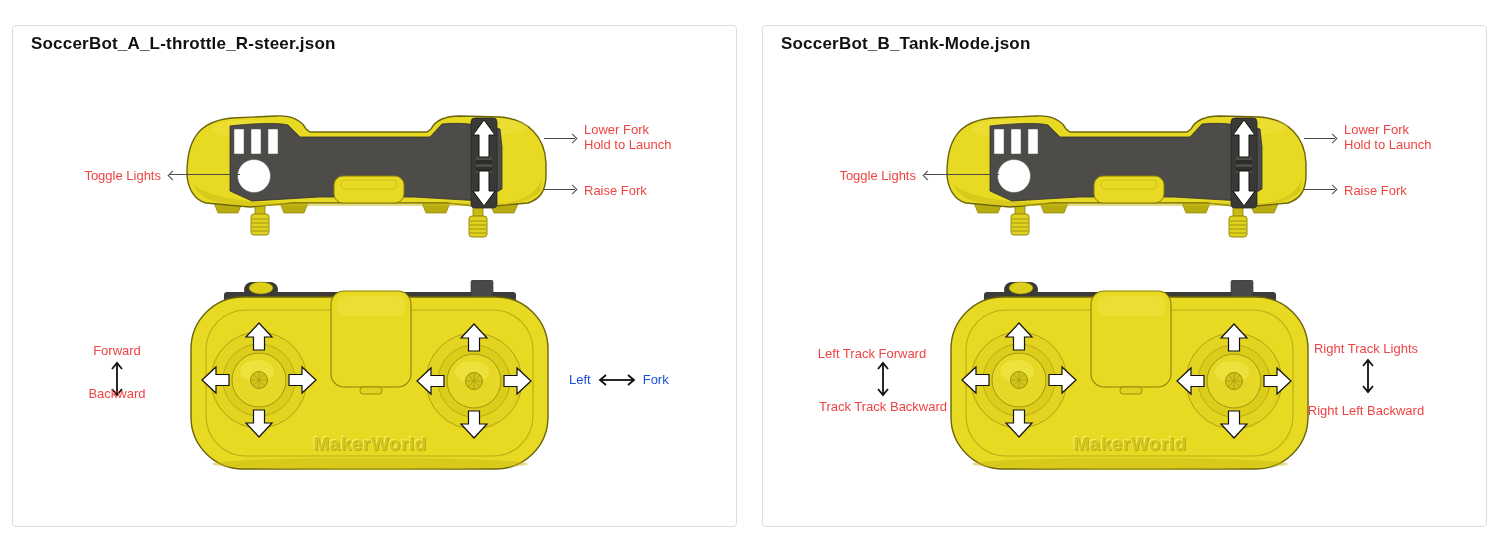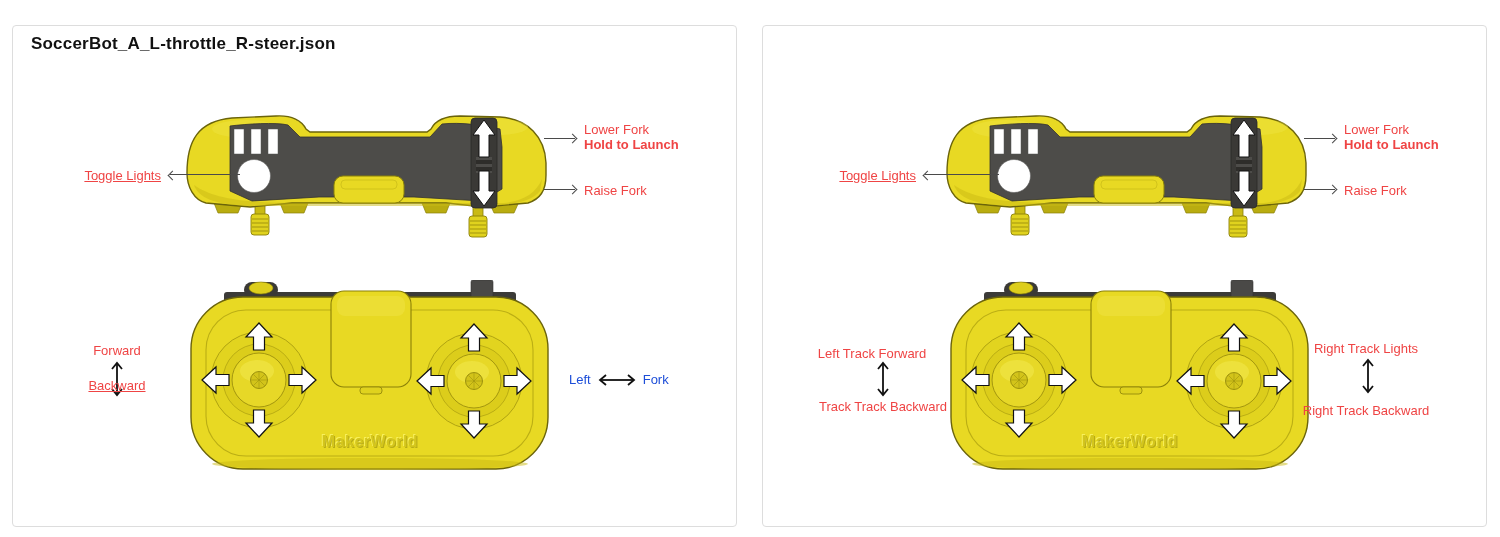--- a/index.html
+++ b/index.html
@@ -8,31 +8,31 @@
   .panel { position:absolute; top:25px; width:723px; height:500px; background:#fff;
            border:1px solid #ddd; border-radius:4px; }
   .panel.pA { left:12px; }
   .panel.pB { left:762px; }
 
   .panel-title { position:absolute; left:18px; top:8px; font-size:17px; font-weight:700;
                  color:#111; letter-spacing:.2px; white-space:nowrap; }
 
   .lbl { position:absolute; font-size:13px; line-height:15px; color:#ef4444; white-space:nowrap; }
   .lbl.c { text-align:center; }
-  .lbl.r { text-align:right;text-decoration:underline; }
-  .lbl b { font-weight:700; }
+  .lbl.r { text-align:right; }
+  .lbl b { font-weight:400; }
 
   .leader { position:absolute; height:0; border-top:1px solid #4a4a4a; }
   .chev { position:absolute; width:6px; height:6px;
           border-top:1.4px solid #4a4a4a; border-right:1.4px solid #4a4a4a; }
   .chev.right { transform:rotate(45deg); }
   .chev.left  { transform:rotate(-135deg); }
 
   .view { position:absolute; }
-  .logo { position:absolute; width:120px; text-align:center; font-size:16px; font-weight:700;
+  .logo { position:absolute; width:120px; text-align:center; font-size:19px; font-weight:700;
           letter-spacing:.5px; color:#d4c61c;
           text-shadow: 1px 1px 0 rgba(125,115,10,.45), -1px -1px 0 rgba(255,250,120,.7); }
 
   .varrow { position:absolute; }
   .hrow { position:absolute; display:flex; align-items:center; gap:6px; font-size:13px; color:#1d4ed8; }
 </style>
 </head>
 <body>
 
 <svg width="0" height="0" style="position:absolute">
@@ -152,34 +152,35 @@
     <use href="#topView"></use>
   </svg>
   <div class="logo" style="left:297px; top:407px;">MakerWorld</div>
 
   <div class="lbl c" style="left:64px; top:317px; width:80px;text-align:center;">Forward</div>
   <svg class="varrow" style="left:97px; top:334px;" width="14" height="38">
     <path d="M7,4 V34" stroke="#111" stroke-width="1.8" fill="none"></path>
     <path d="M2,9 L7,3 L12,9" stroke="#111" stroke-width="1.8" fill="none"></path>
     <path d="M2,29 L7,35 L12,29" stroke="#111" stroke-width="1.8" fill="none"></path>
   </svg>
-  <div class="lbl c" style="left:59px; top:352px; width:90px;text-decoration:underline;">Backward</div>
+  <div class="lbl c" style="left:59px; top:360px; width:90px;">Backward</div>
 
   <div class="hrow" style="left:556px; top:346px;">
     <span>Left</span>
     <svg width="40" height="14">
       <path d="M4,7 H36" stroke="#111" stroke-width="1.8" fill="none"></path>
       <path d="M9,2 L3,7 L9,12" stroke="#111" stroke-width="1.8" fill="none"></path>
       <path d="M31,2 L37,7 L31,12" stroke="#111" stroke-width="1.8" fill="none"></path>
     </svg>
     <span>Fork</span>
   </div>
 </div>
 
 <div class="panel pB">
+  <div class="panel-title">SoccerBot_B_Tank-Mode.json</div>
 
   <svg class="view" style="left:181px; top:87px;" width="368" height="126">
     <use href="#rearView"></use>
   </svg>
 
   <div class="lbl r" style="left:57px; top:142px; width:96px;">Toggle Lights</div>
   <div class="chev left" style="left:161px; top:146px;"></div>
   <div class="leader" style="left:162px; top:148px; width:74px;"></div>
 
   <div class="lbl" style="left:581px; top:96px;">
@@ -205,14 +206,14 @@
     <path d="M2,29 L7,35 L12,29" stroke="#111" stroke-width="1.8" fill="none"></path>
   </svg>
   <div class="lbl c" style="left:35px; top:373px; width:170px;">Track Track Backward</div>
 
   <div class="lbl c" style="left:523px; top:315px; width:160px;">Right Track Lights</div>
   <svg class="varrow" style="left:598px; top:331px;" width="14" height="38">
     <path d="M7,4 V34" stroke="#111" stroke-width="1.8" fill="none"></path>
     <path d="M2,9 L7,3 L12,9" stroke="#111" stroke-width="1.8" fill="none"></path>
     <path d="M2,29 L7,35 L12,29" stroke="#111" stroke-width="1.8" fill="none"></path>
   </svg>
-  <div class="lbl c" style="left:518px; top:377px; width:170px;">Right Track Backward</div>
+  <div class="lbl c" style="left:518px; top:377px; width:170px;">Right Left Backward</div>
 </div>
 
 </body></html>

